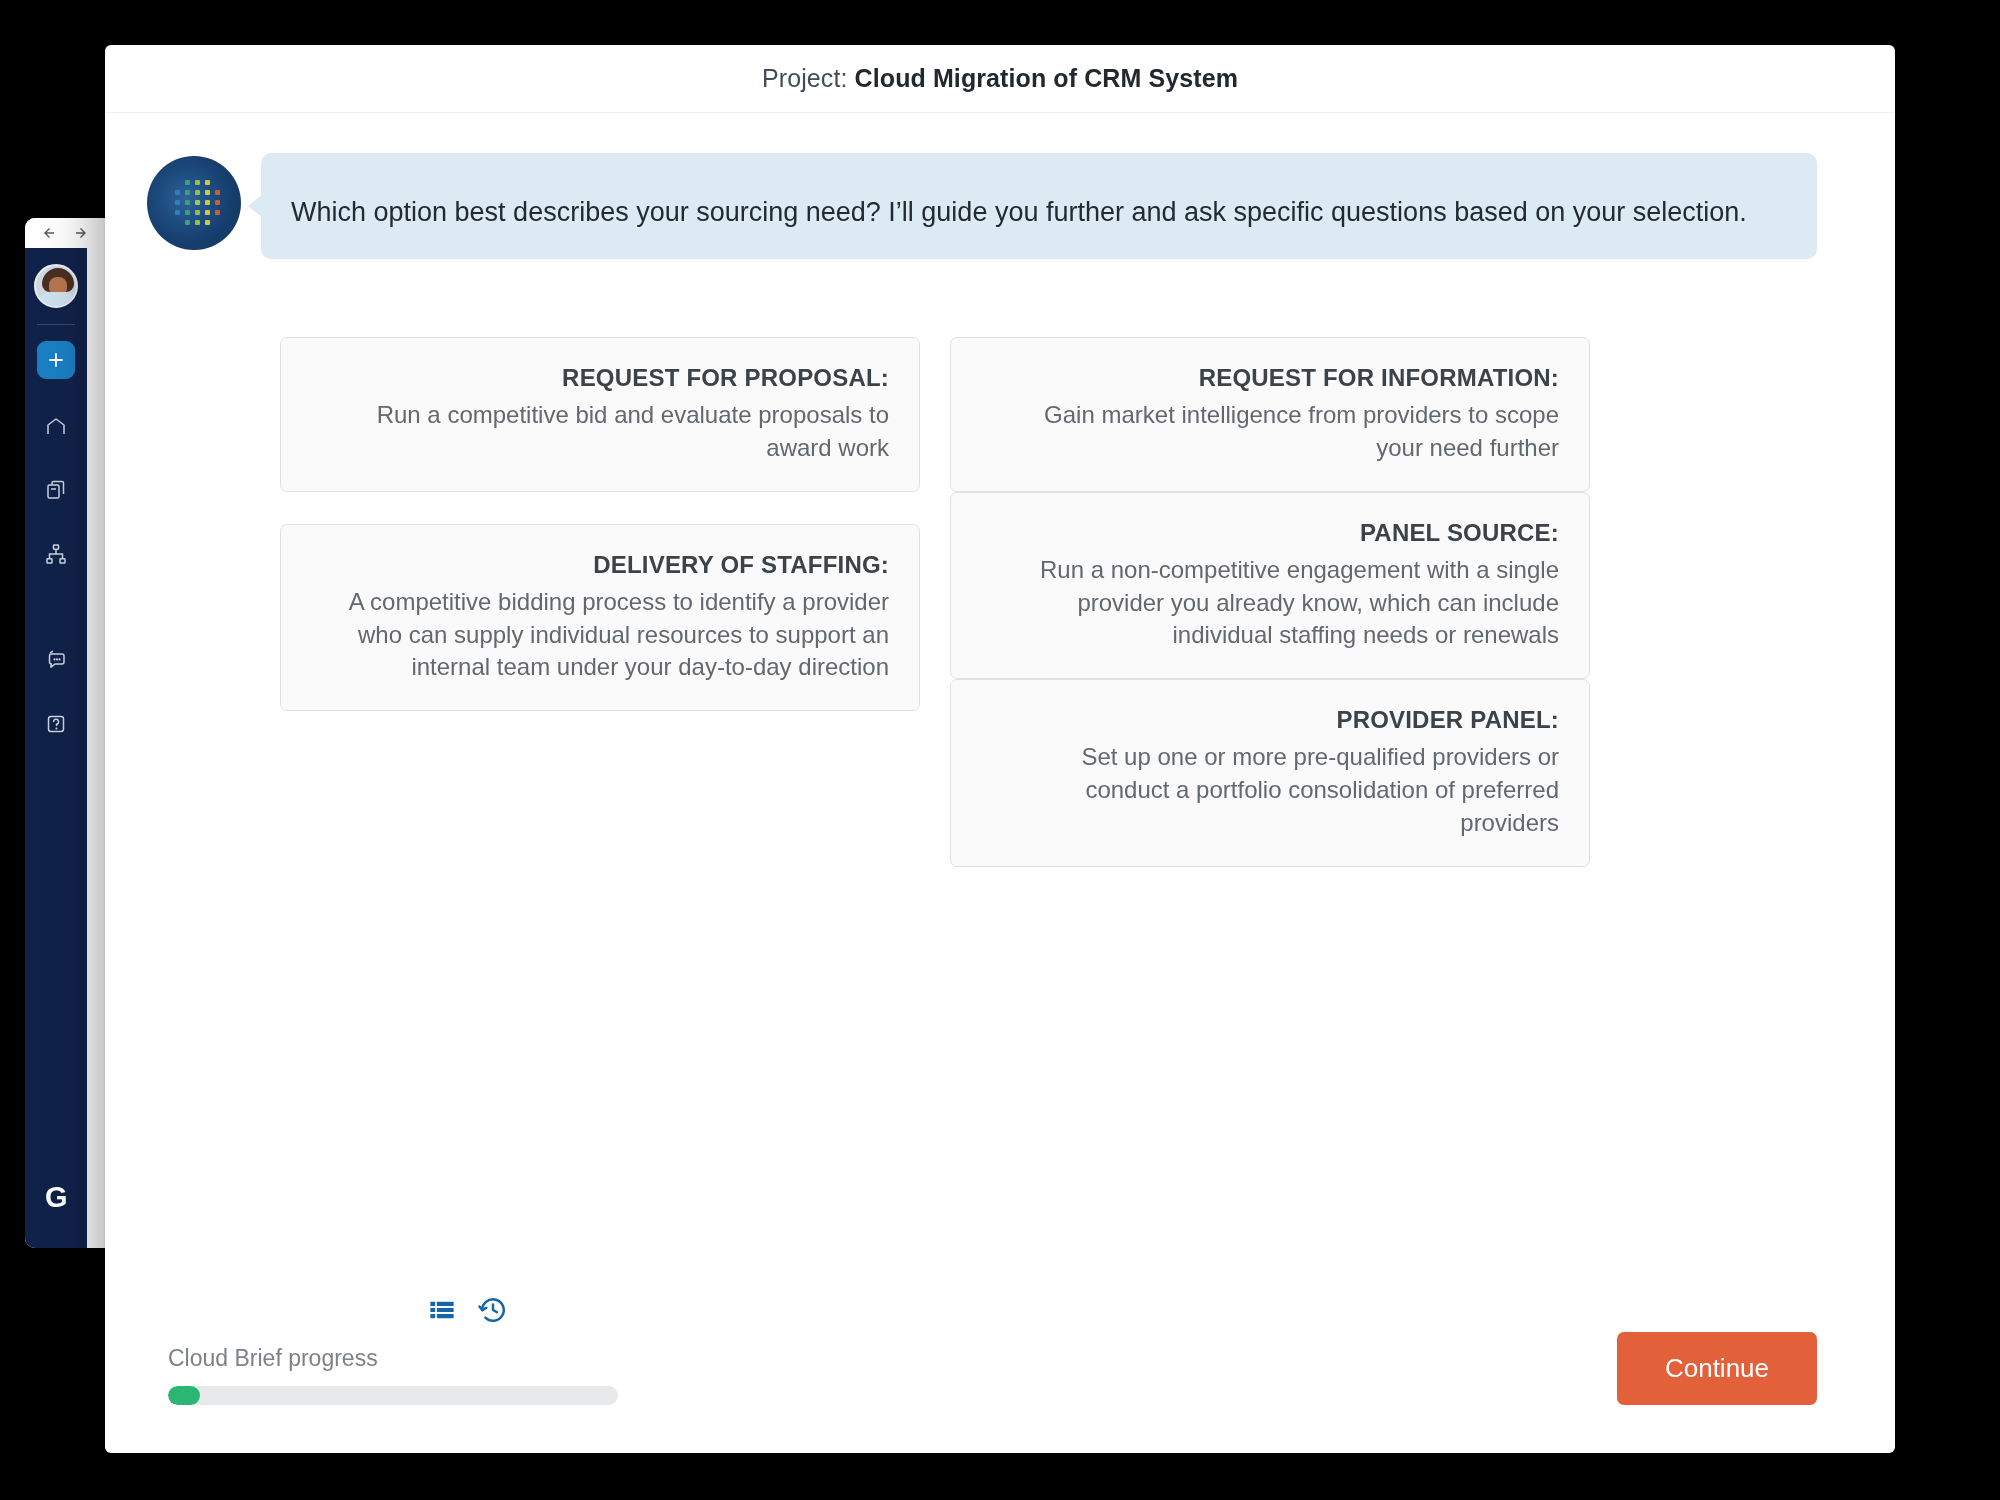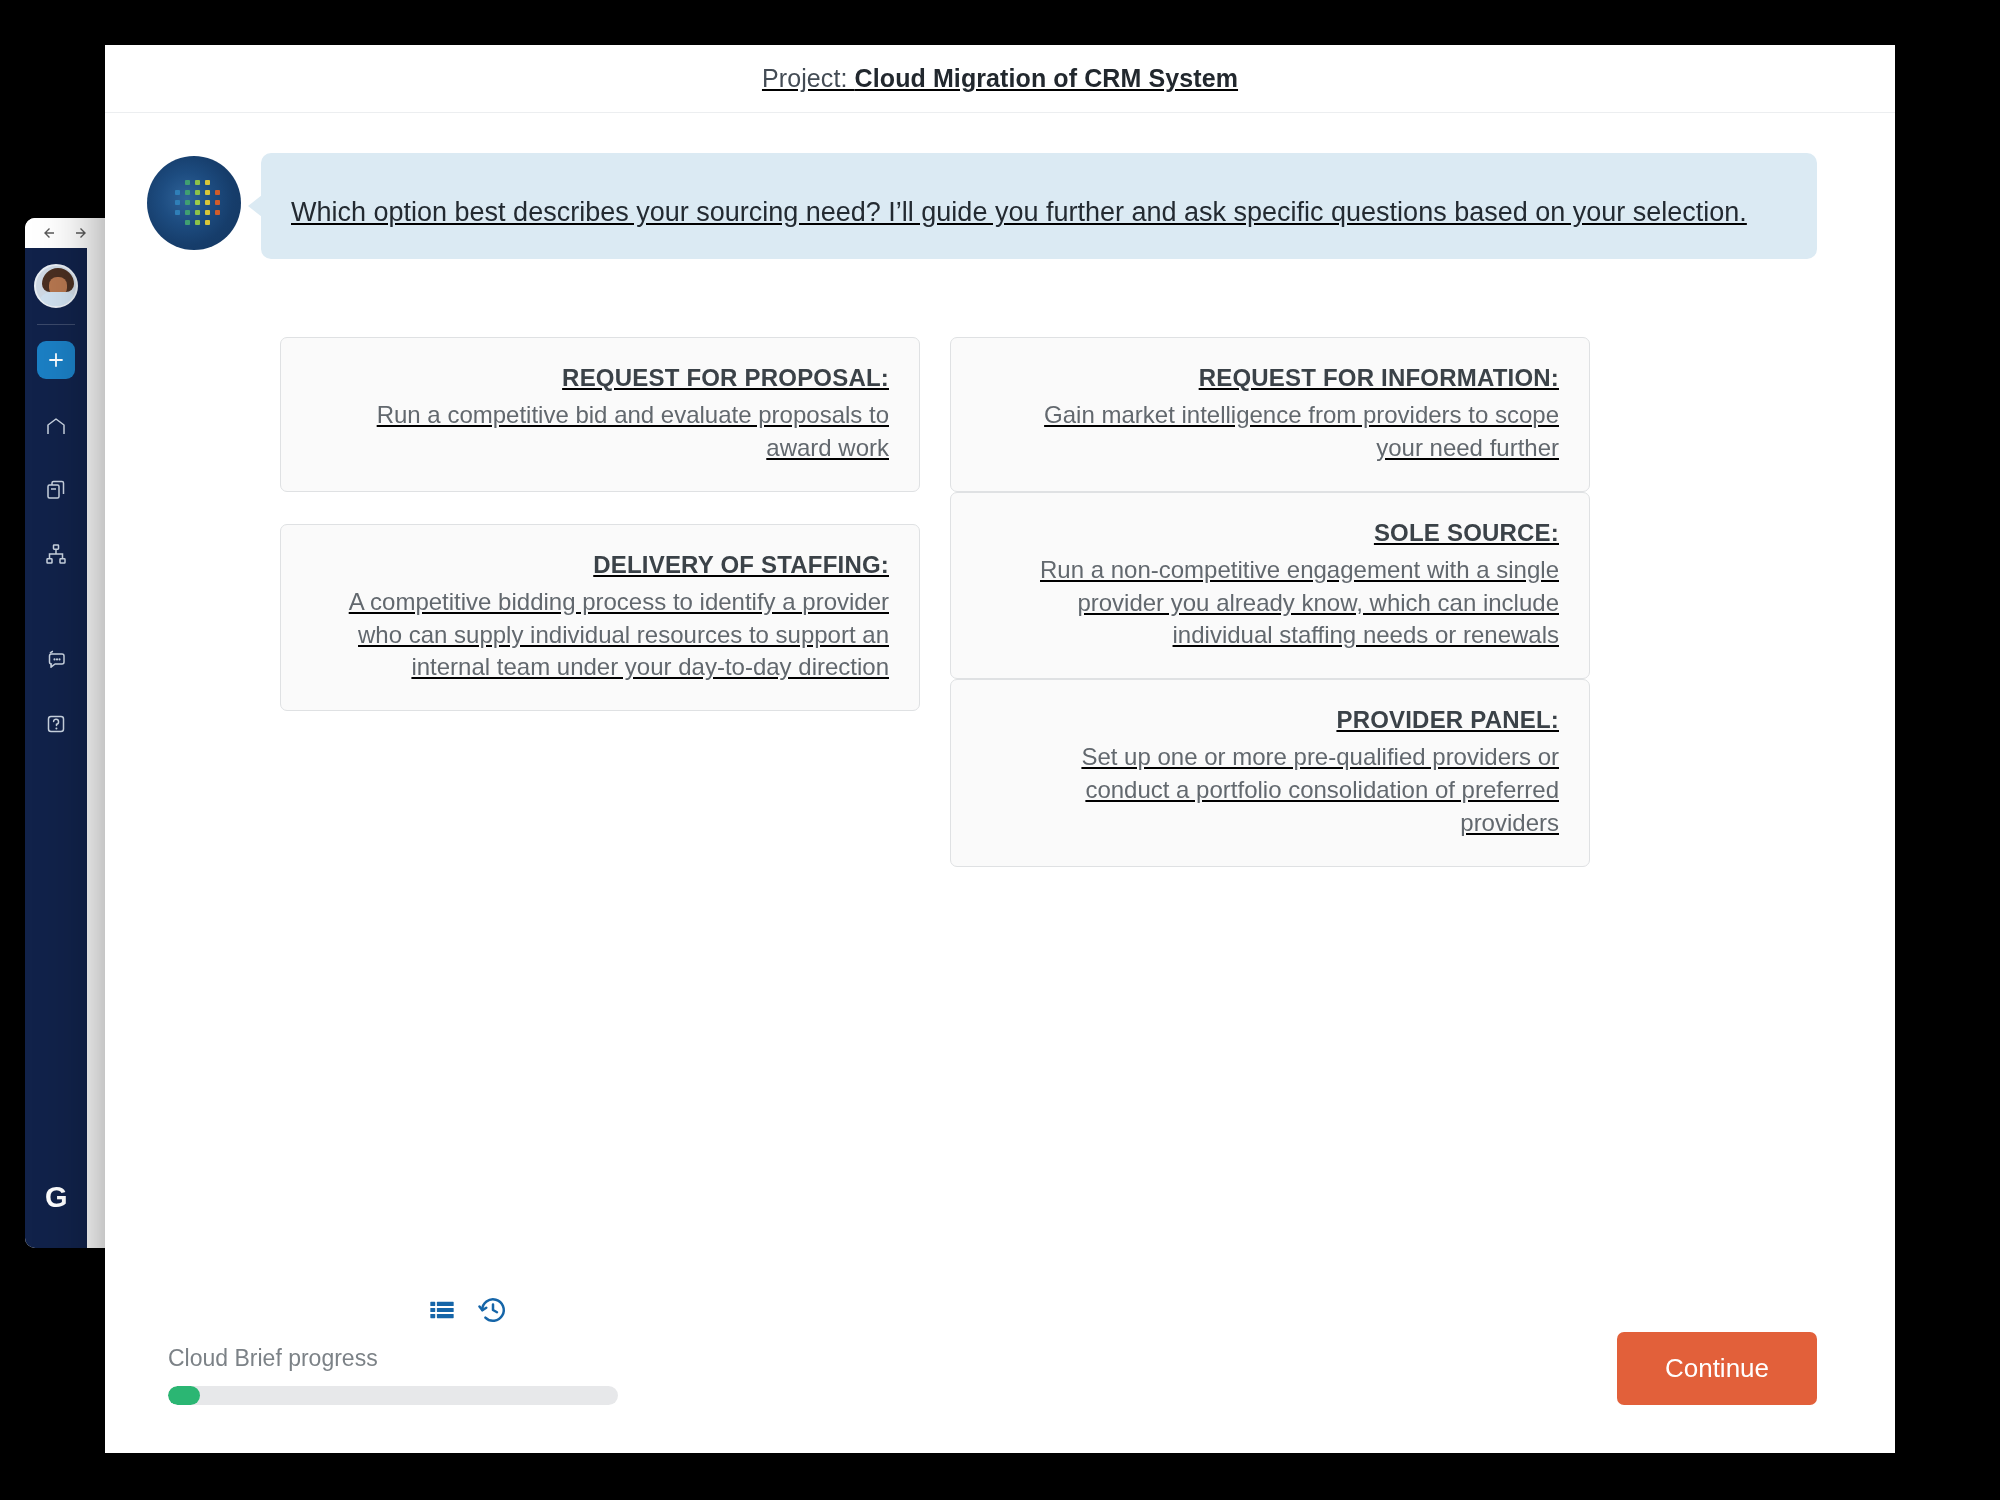--- a/index.html
+++ b/index.html
@@ -137,24 +137,23 @@
   }
 
   
   #modal {
     position: absolute;
     left: 105px;
     top: 45px;
     width: 1790px;
     height: 1408px;
     background: #ffffff;
-    border-radius: 0;
+    border-radius: 6px;
     box-shadow: 0 18px 60px rgba(0,0,0,0.45);
     overflow: hidden;
-    text-decoration: underline;
   }
 
   #modal-header {
     height: 68px;
     border-bottom: 1px solid #eceef0;
     display: flex;
     align-items: center;
     justify-content: center;
   }
   #modal-header .title {
@@ -442,21 +441,21 @@
             <div class="opt-desc">A competitive bidding process to identify a provider who can supply individual resources to support an internal team under your day-to-day direction</div>
           </div>
         </div>
 
         <div id="col-right">
           <div class="option-card">
             <div class="opt-title">REQUEST FOR INFORMATION:</div>
             <div class="opt-desc">Gain market intelligence from providers to scope your need further</div>
           </div>
           <div class="option-card">
-            <div class="opt-title">SOLE SOURCE:</div>
+            <div class="opt-title">PANEL SOURCE:</div>
             <div class="opt-desc">Run a non-competitive engagement with a single provider you already know, which can include individual staffing needs or renewals</div>
           </div>
           <div class="option-card">
             <div class="opt-title">PROVIDER PANEL:</div>
             <div class="opt-desc">Set up one or more pre-qualified providers or conduct a portfolio consolidation of preferred providers</div>
           </div>
         </div>
 
       </div>
     </div>

